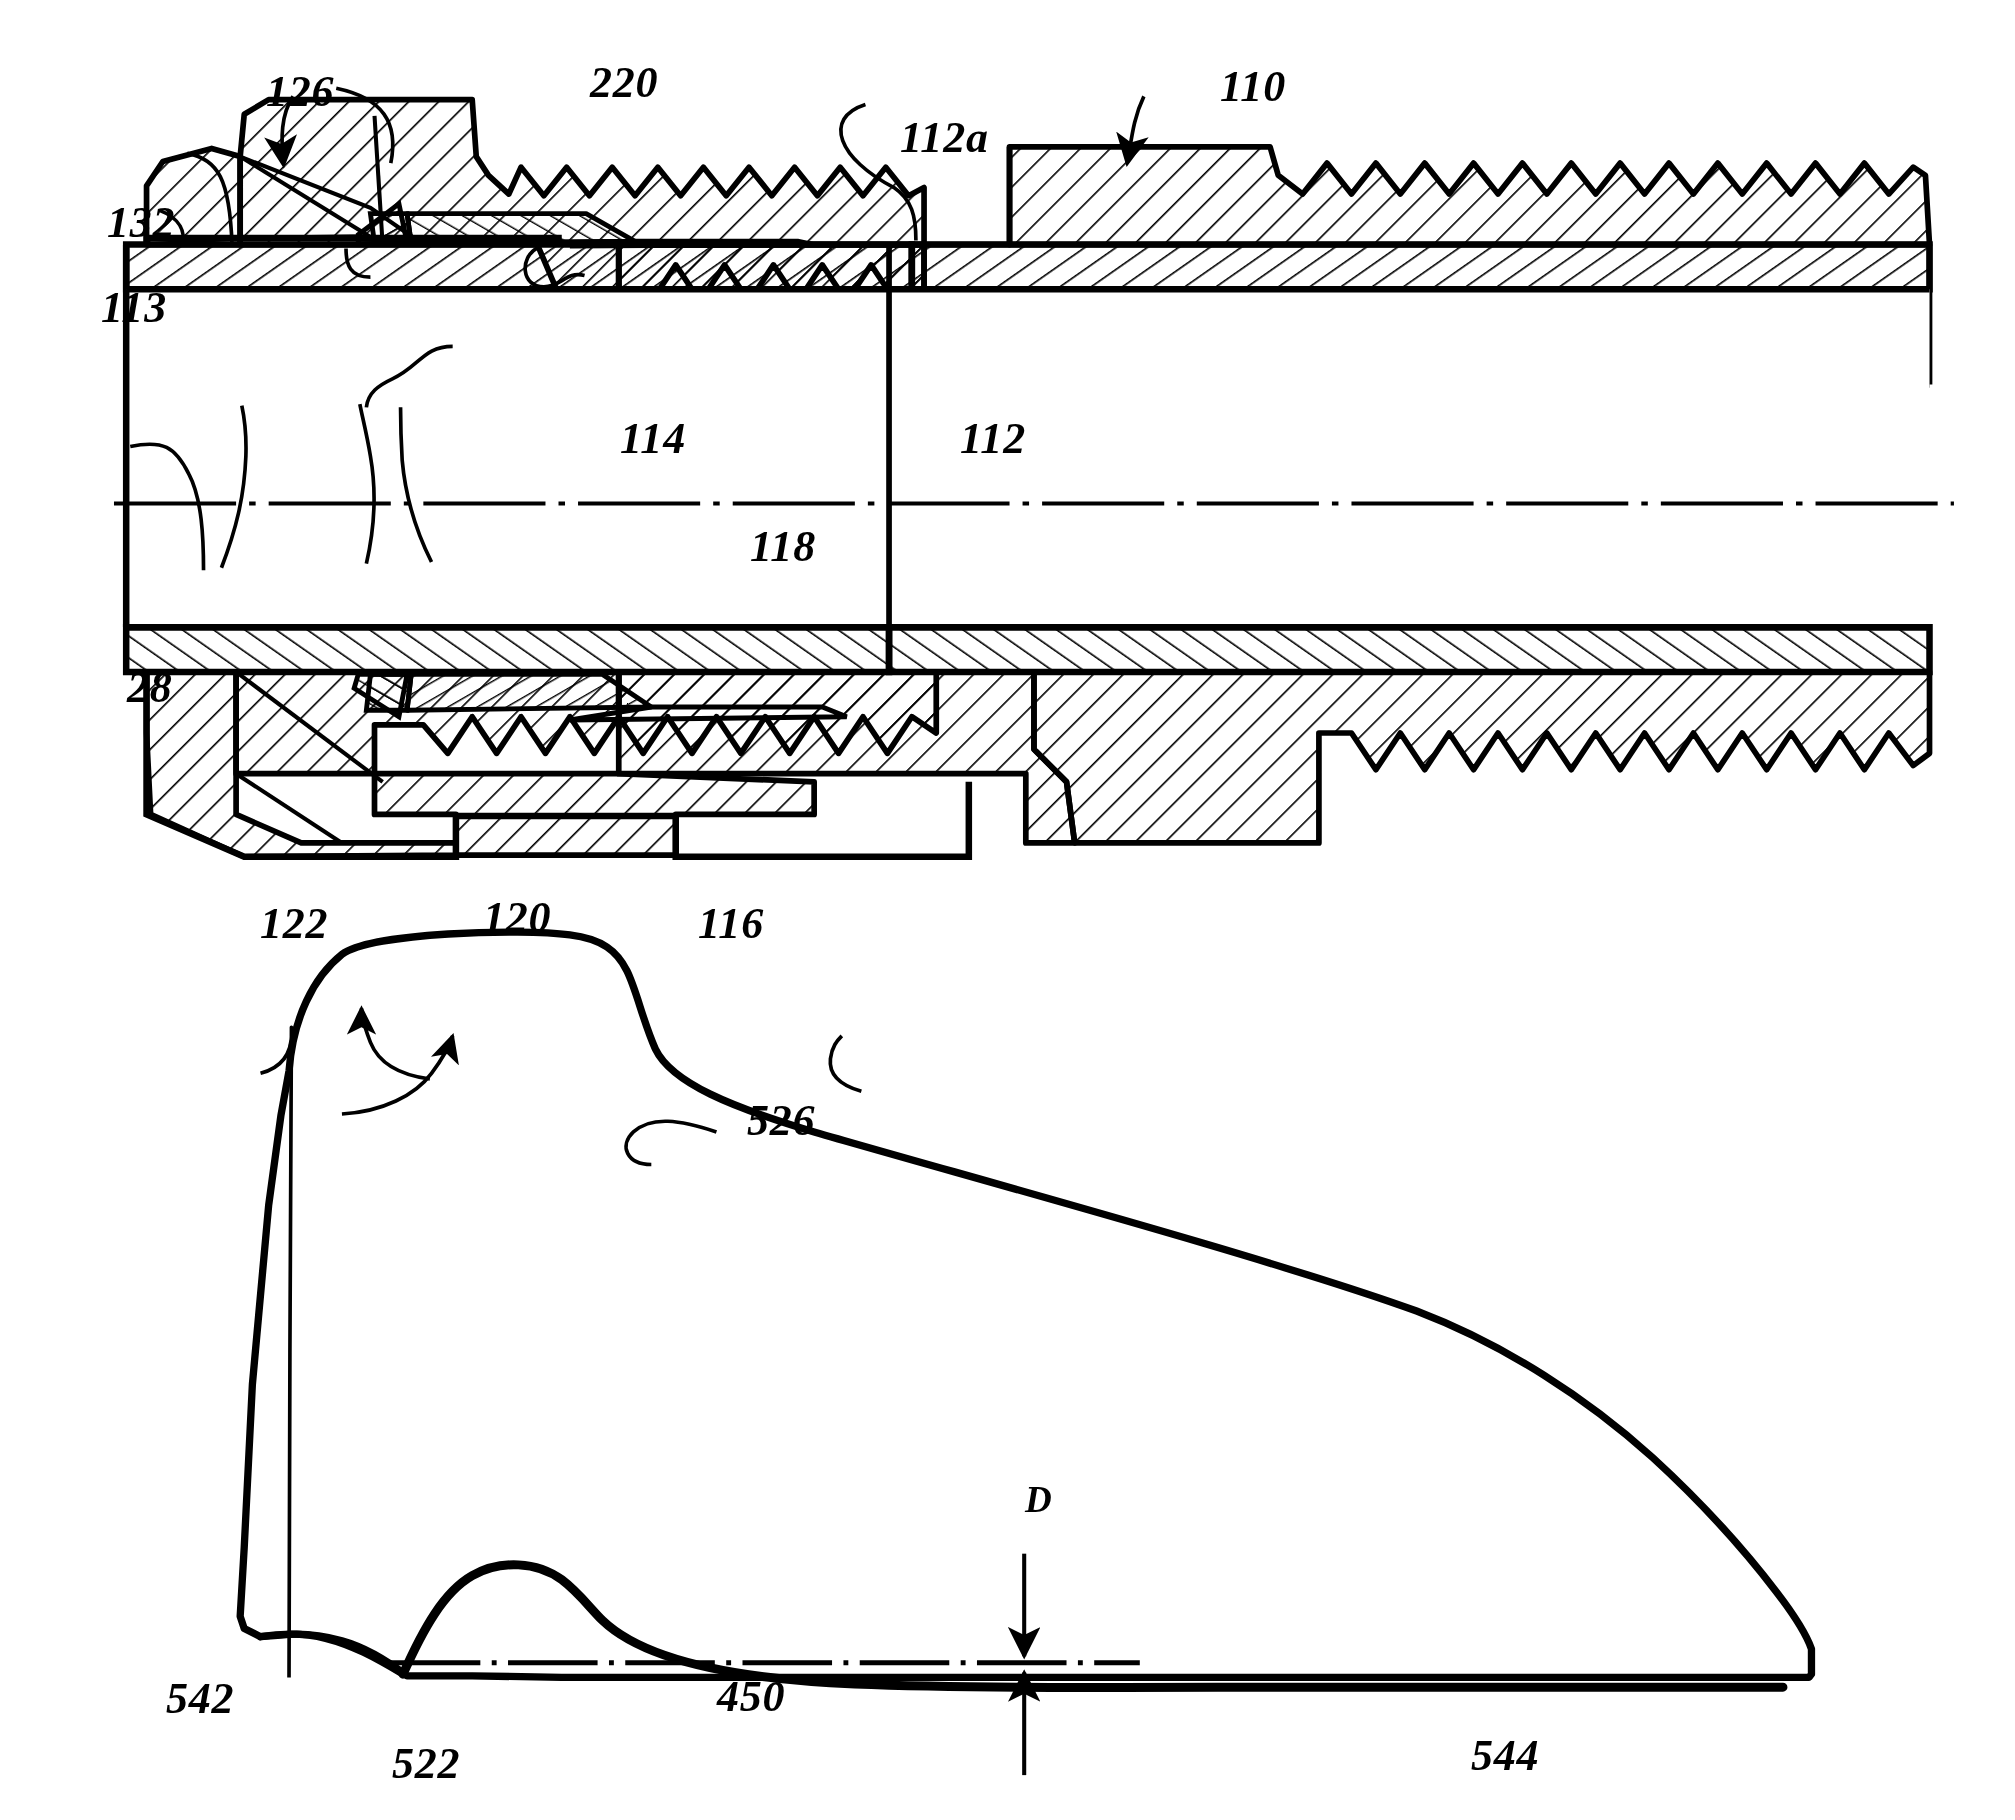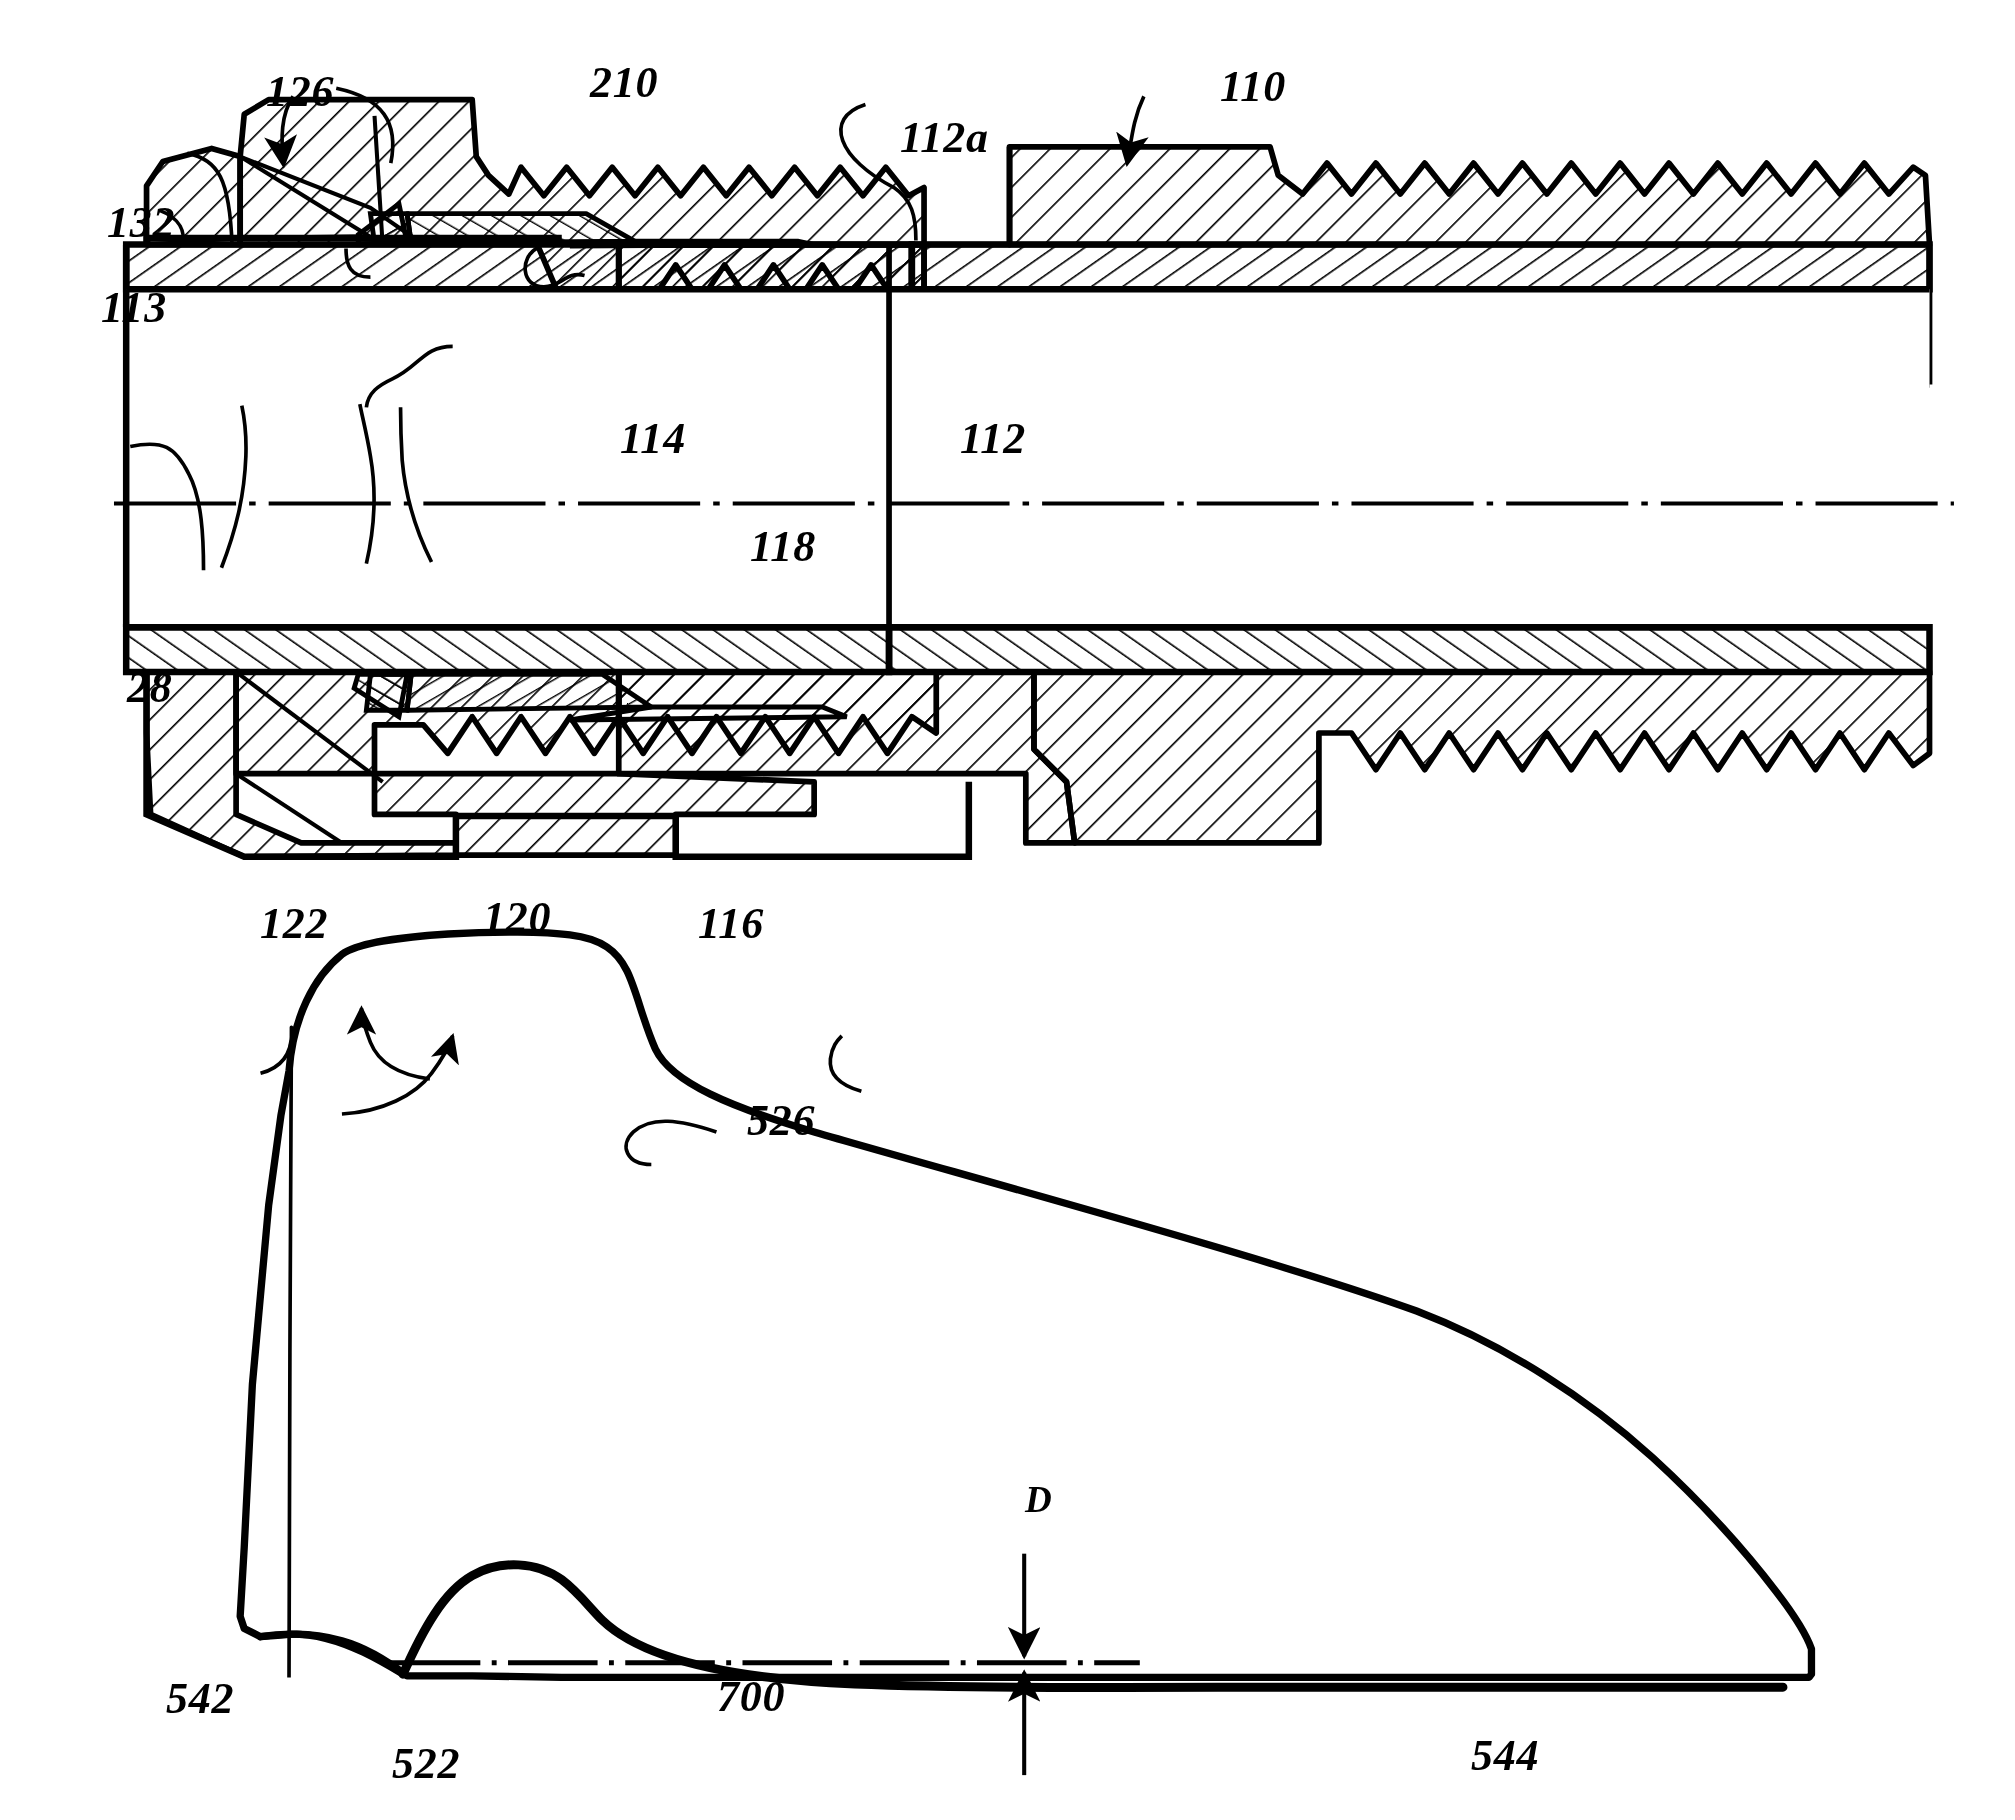--- a/index.html
+++ b/index.html
@@ -238,34 +238,34 @@
       <path d="M528,1325 C490,1320 465,1305 455,1280 C448,1262 444,1250 444,1238" marker-end="url(#arrowsm)"></path>
 
       <path d="M420,1368 C470,1365 510,1345 530,1318 C545,1298 552,1285 556,1272" marker-end="url(#arrowsm)"></path>
 
       <path d="M1058,1340 C1030,1332 1018,1318 1020,1300 C1022,1285 1028,1278 1034,1272"></path>
     </g>
   </g>
 </svg>
 
 <div class="lbl n" style="left: 266px; top: 66px;">126</div>
-<div class="lbl n" style="left: 590px; top: 57px;">210</div>
+<div class="lbl n" style="left: 590px; top: 57px;">220</div>
 <div class="lbl n" style="left: 900px; top: 112px;">112a</div>
 <div class="lbl n" style="left: 1220px; top: 61px;">110</div>
 <div class="lbl n" style="left: 107px; top: 197px;">132</div>
 <div class="lbl n" style="left: 101px; top: 282px; font-style: italic;">113</div>
 <div class="lbl n" style="left: 620px; top: 413px;">114</div>
 <div class="lbl n" style="left: 960px; top: 413px;">112</div>
 <div class="lbl n" style="left: 750px; top: 521px;">118</div>
 <div class="lbl n" style="left: 127px; top: 662px;">28</div>
 <div class="lbl n" style="left: 260px; top: 898px;">122</div>
 <div class="lbl n" style="left: 483px; top: 892px; text-align: right;">120</div>
 <div class="lbl n" style="left: 698px; top: 898px;">116</div>
 
 <div class="lbl n" style="left: 747px; top: 1095px;">526</div>
 <div class="lbl d" style="left: 1025px; top: 1478px;">D</div>
 <div class="lbl n" style="left: 166px; top: 1673px;">542</div>
-<div class="lbl n" style="left: 717px; top: 1671px;">700</div>
+<div class="lbl n" style="left: 717px; top: 1671px;">450</div>
 <div class="lbl n" style="left: 392px; top: 1738px;">522</div>
 <div class="lbl n" style="left: 1471px; top: 1690px; margin-top: 40px;">544</div>
 
 </div>
 
 
 </body></html>

